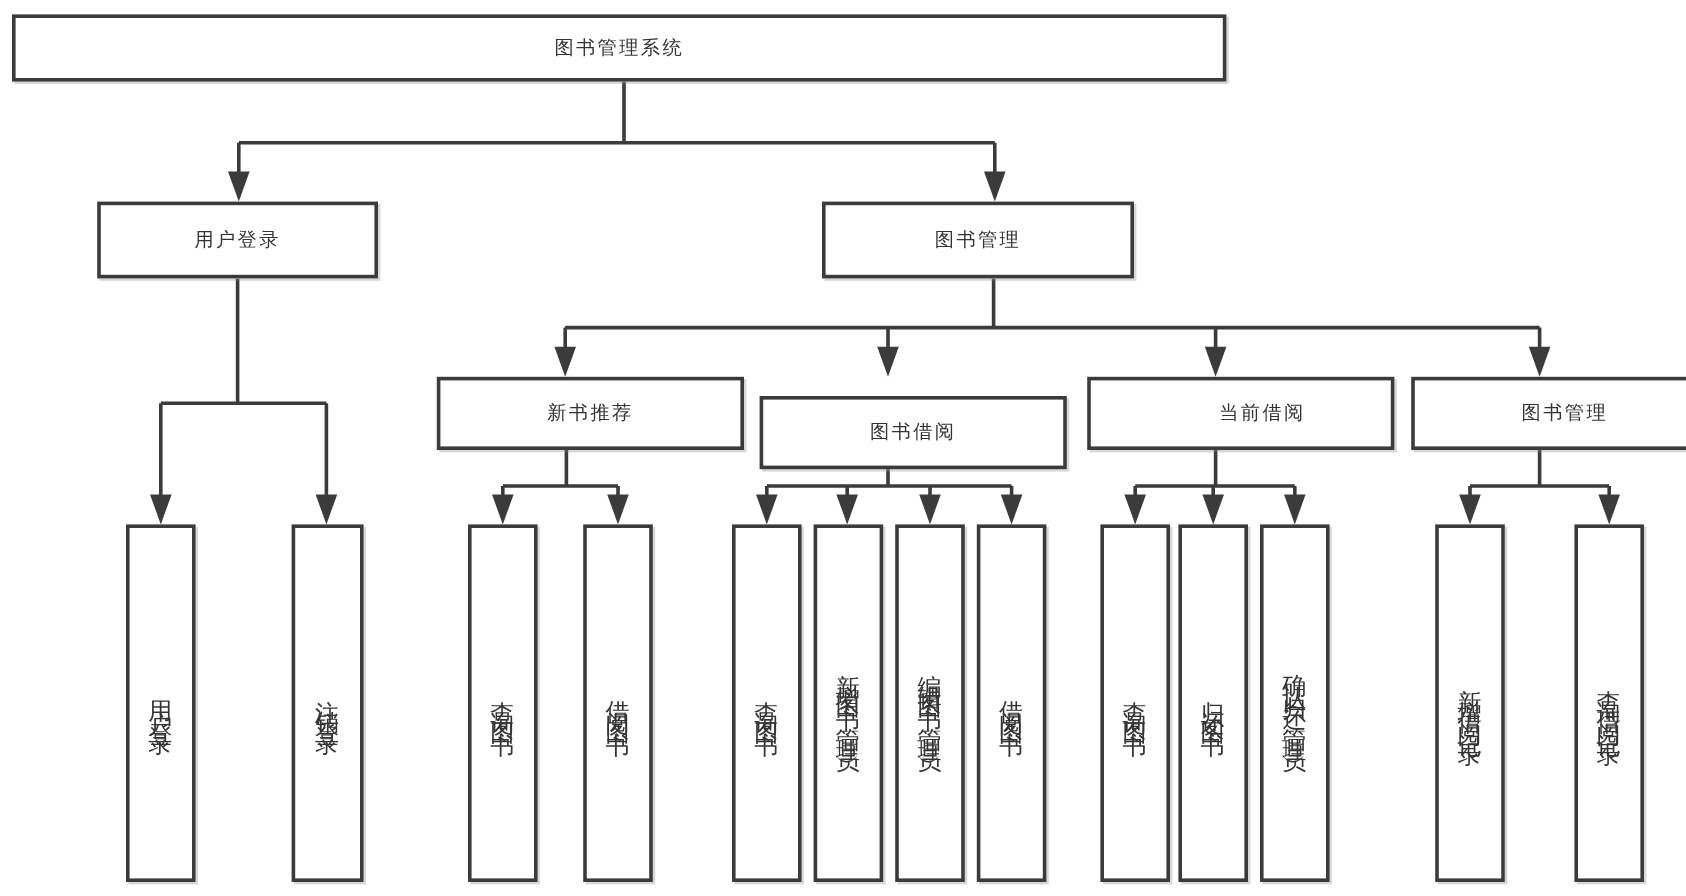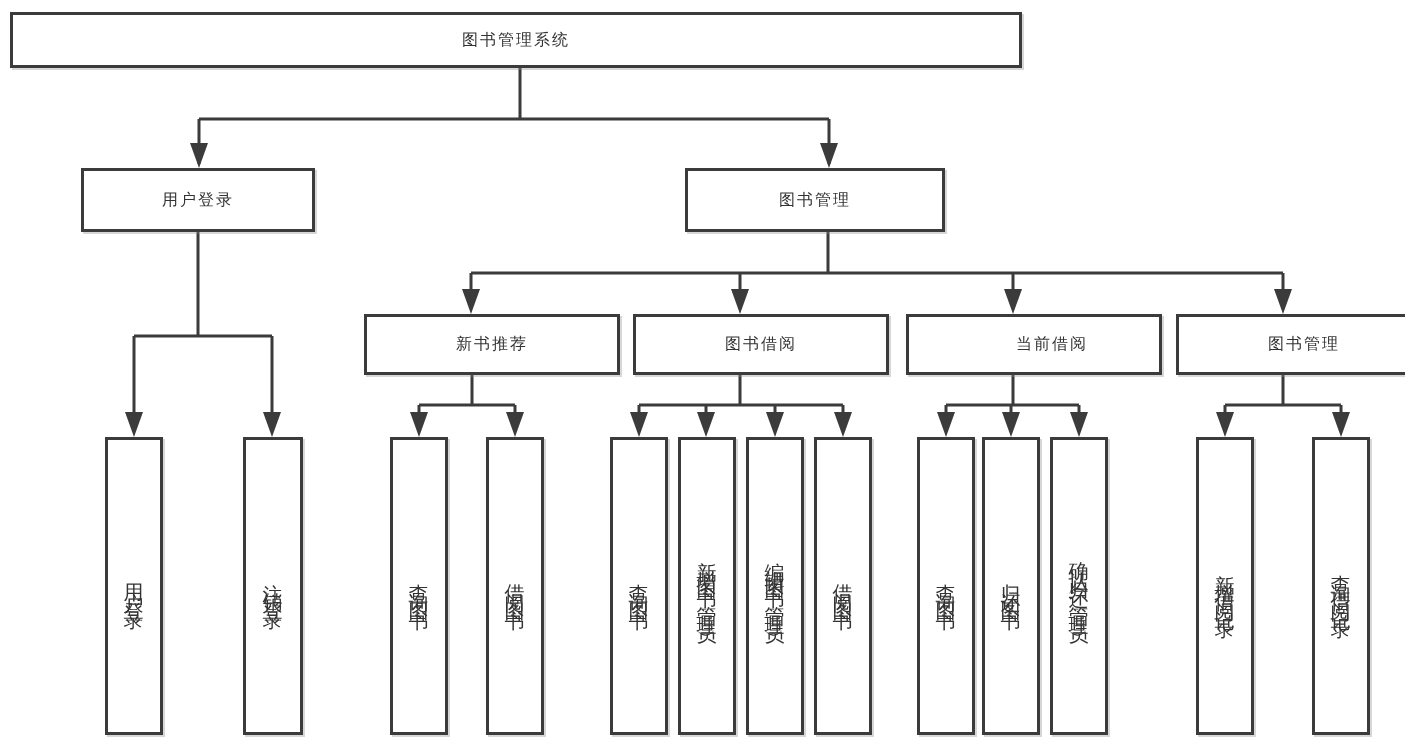--- a/index.html
+++ b/index.html
@@ -32,21 +32,21 @@
     justify-content: center;
     color: #333333;
     z-index: 1;
   }
   .hnode { font-size: 16px; letter-spacing: 2px; }
   .root   { left: 10px;   top: 12px;  width: 1012px; height: 56px; }
   .lv2a   { left: 81px;   top: 168px; width: 234px;  height: 64px; }
   .lv2b   { left: 685px;  top: 168px; width: 260px;  height: 64px; }
   .lv3    { top: 314px; width: 256px; height: 61px; }
   .lv3a   { left: 364px; }
-  .lv3b   { left: 633px; }
+  .lv3b   { left: 633px; margin-top: 16px; }
   .lv3c   { left: 906px; padding-left: 36px; }
   .lv3d   { left: 1176px; }
   .leaf   { top: 437px; width: 58px; height: 298px; }
   .vtext {
     writing-mode: vertical-rl;
     text-orientation: mixed;
     font-size: 20px;
     letter-spacing: 9px;
     line-height: 1;
     white-space: nowrap;

